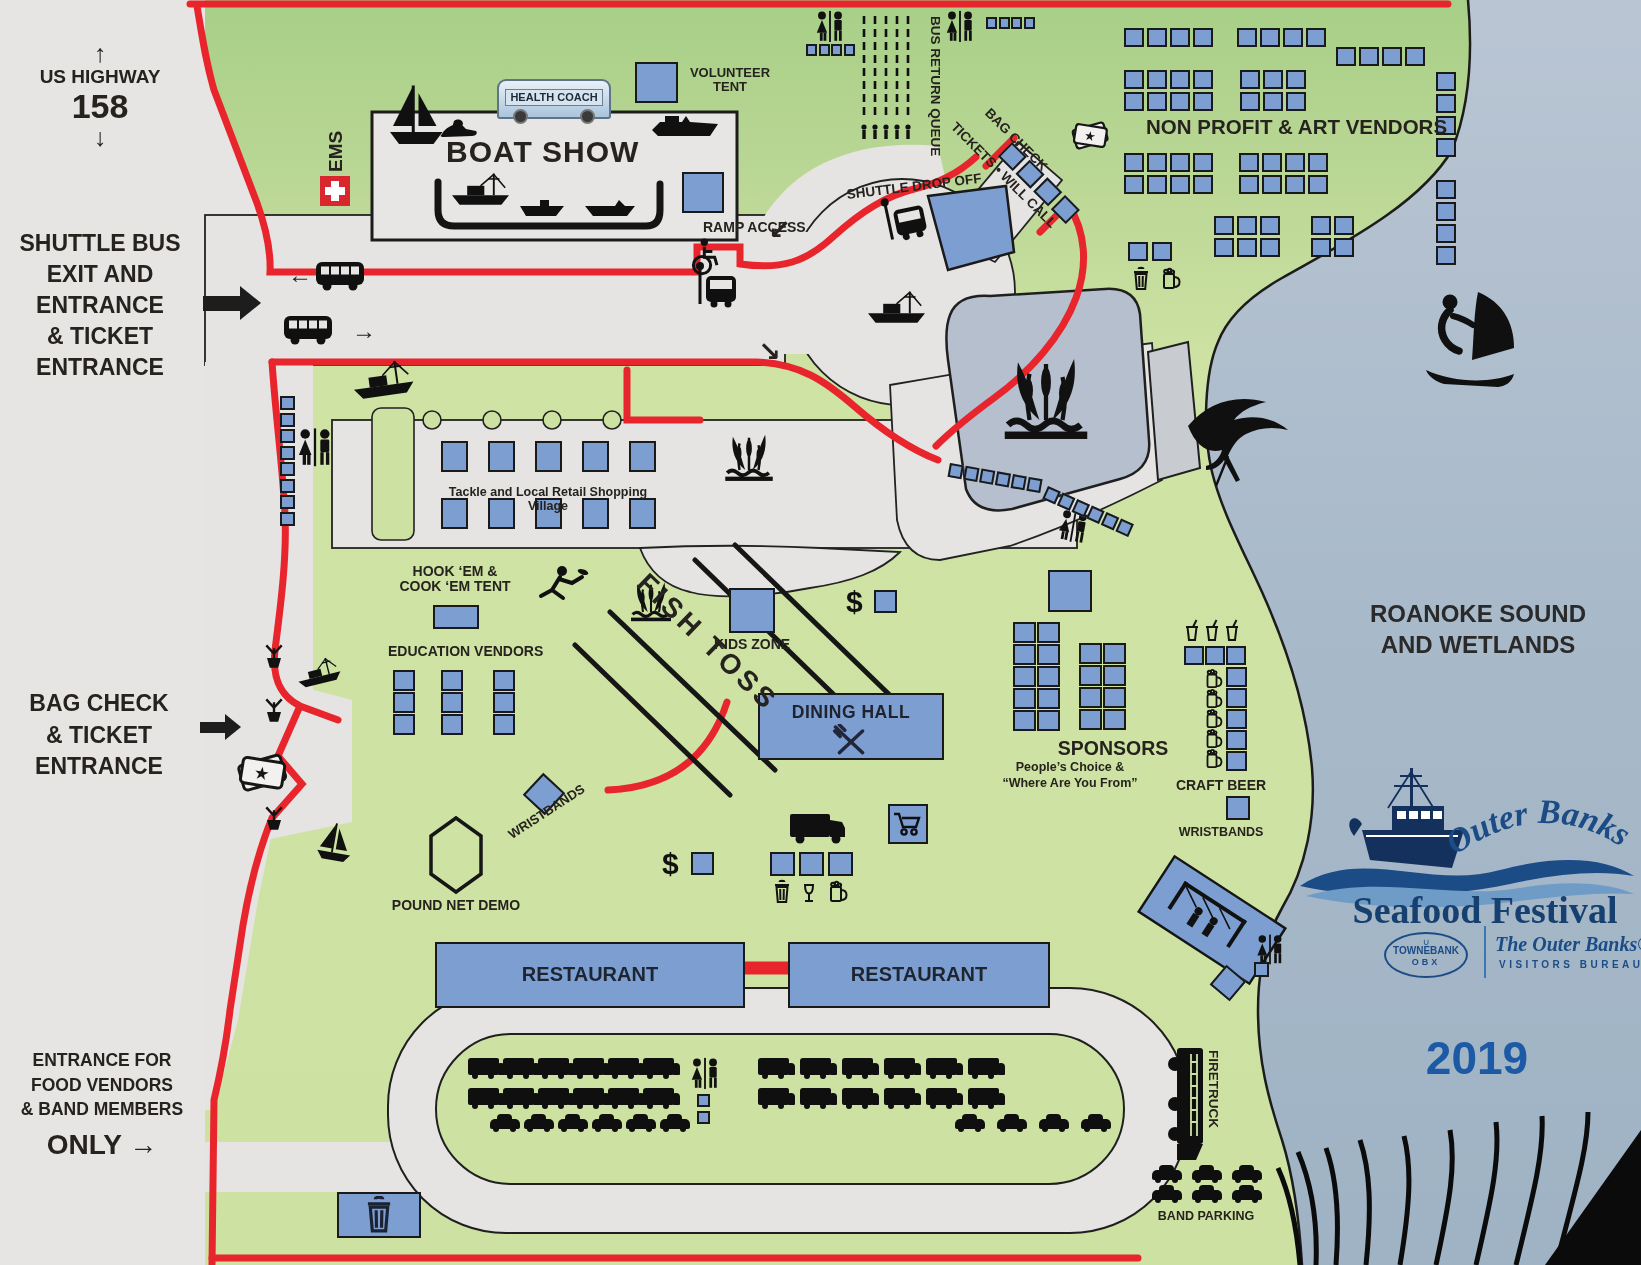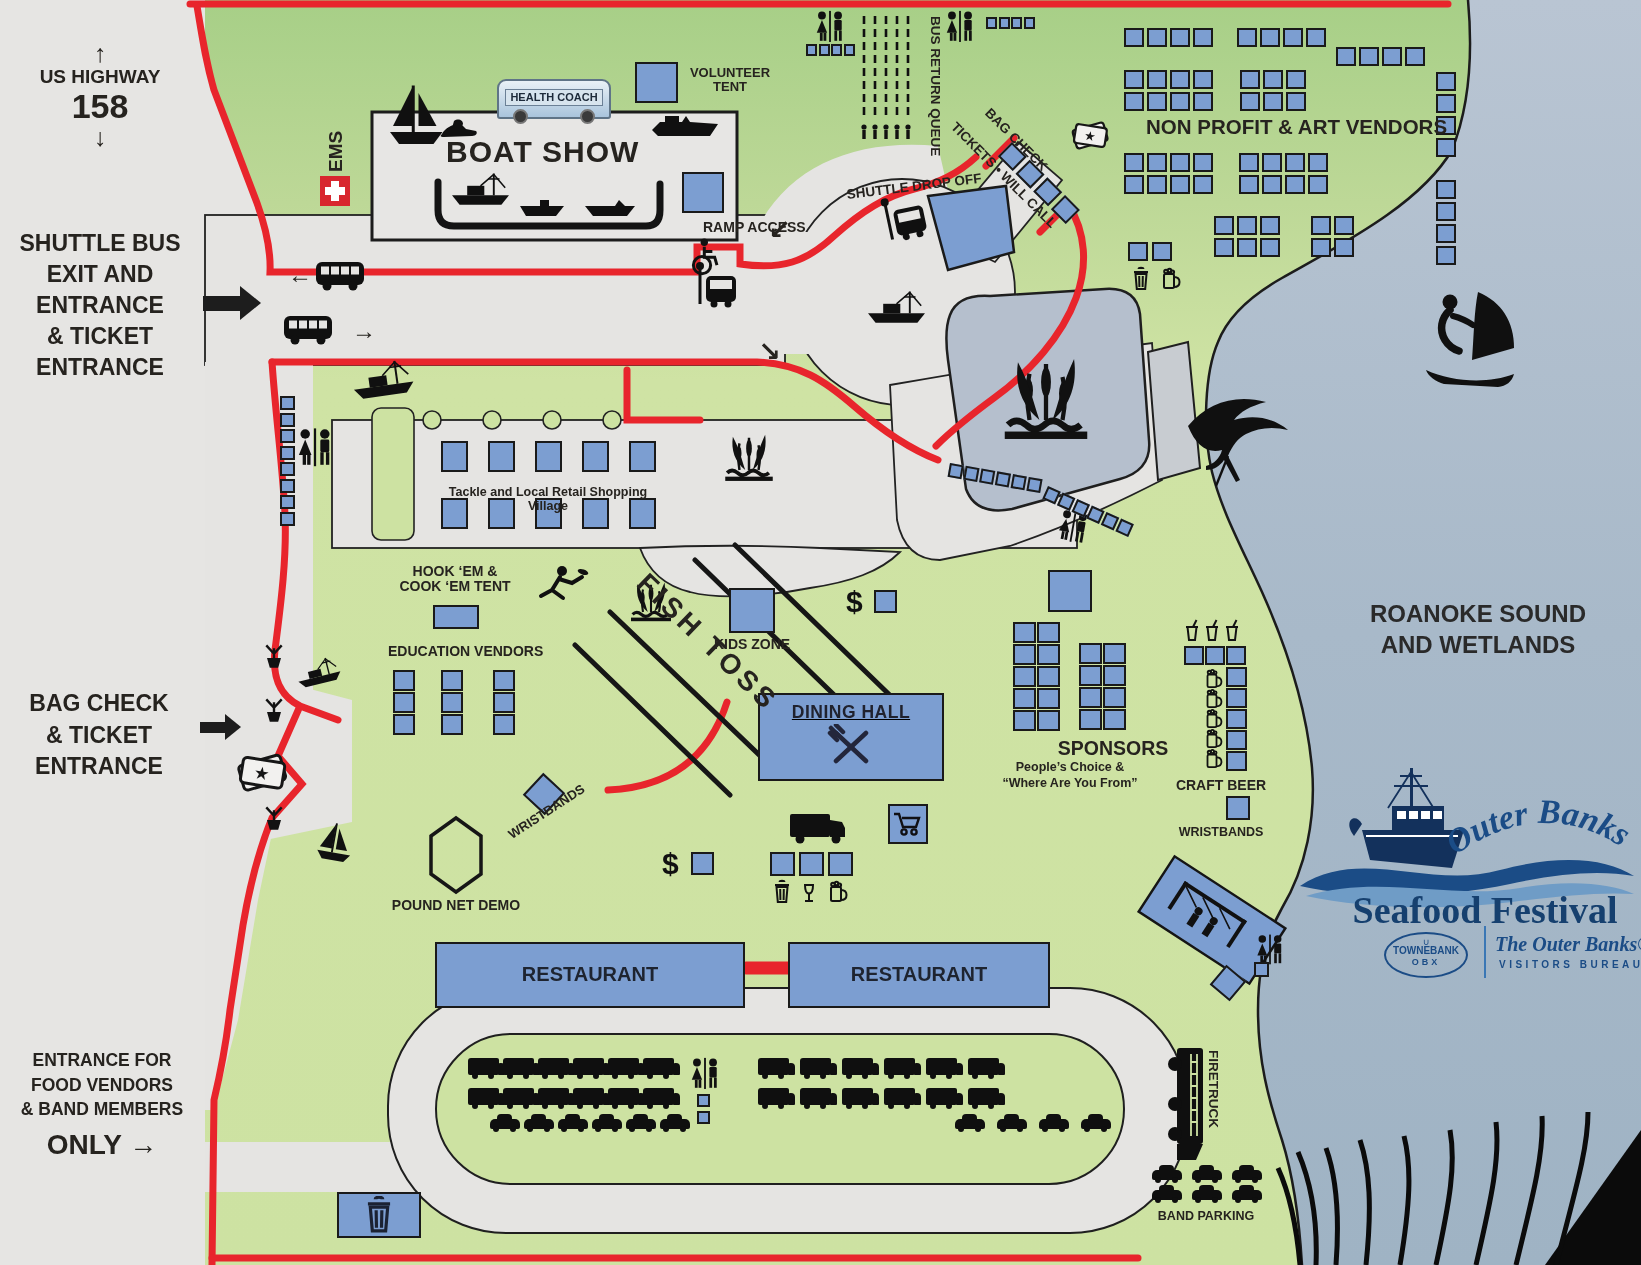--- a/index.html
+++ b/index.html
@@ -665,21 +665,21 @@
 <div class="booth" style="left:888px;top:804px;width:40px;height:40px;">
   <svg width="36" height="36" viewBox="0 0 36 36">
     <g fill="none" stroke="#101014" stroke-width="2.4">
       <path d="M4,8 h5 l4,13 h13 l3,-9 h-17"></path>
           <circle cx="14" cy="26" r="2.6"></circle>
           <circle cx="24" cy="26" r="2.6"></circle>
     </g>
   </svg>
 </div>
 
-<div class="bigblue" style="left:758px;top:693px;width:186px;height:88px;text-decoration:underline;">
+<div class="bigblue" style="left:758px;top:693px;width:186px;height:67px;">
   <div class="lbl" style="position:static;margin-top:8px;font-size:17.5px;color:#20222e;letter-spacing:0.5px;">DINING HALL</div>
   <svg width="52" height="44" viewBox="-26 -22 52 44" style="margin-top:2px;">
     <g stroke="#23263b" stroke-width="4.5" stroke-linecap="round" fill="none">
       <path d="M-15,-13 L15,15"></path>
           <path d="M15,-13 L-15,15"></path>
       <path d="M-20,-18 l7,7 M-15,-21 l7,7 M-21,-13 l7,7"></path>
     </g>
   </svg>
 </div>
 
@@ -776,14 +776,15 @@
 
 <div style="position:absolute;z-index:3;left:1384px;top:932px;width:84px;height:46px;border:2.5px solid #1b4c86;border-radius:50%;box-sizing:border-box;text-align:center;color:#1b4c86;">
   <div style="font-size:9px;line-height:8px;margin-top:4px;">∪</div>
   <div class="lbl" style="position:static;font-family:Liberation Sans, sans-serif;font-size:10px;color:#1b4c86;">TOWNEBANK</div>
   <div style="font-size:9px;letter-spacing:3px;font-weight:bold;">OBX</div>
 </div>
 <div style="position:absolute;z-index:3;left:1484px;top:926px;width:2px;height:52px;background:#3a77b5;"></div>
 <div class="lbl navy" style="left:1495px;top:934px;font-size:20px;font-family:'Liberation Serif',serif;font-style:italic;color:#1b4c86;">The Outer Banks®</div>
 <div class="lbl navy" style="left:1499px;top:960px;font-size:10px;letter-spacing:3.5px;color:#1b4c86;">VISITORS BUREAU</div>
 
+<div class="lbl ctr" style="left:1352px;top:1034px;width:250px;font-size:46px;color:#1d5aa5;">2019</div>
 
 </div>
 
 </body></html>

